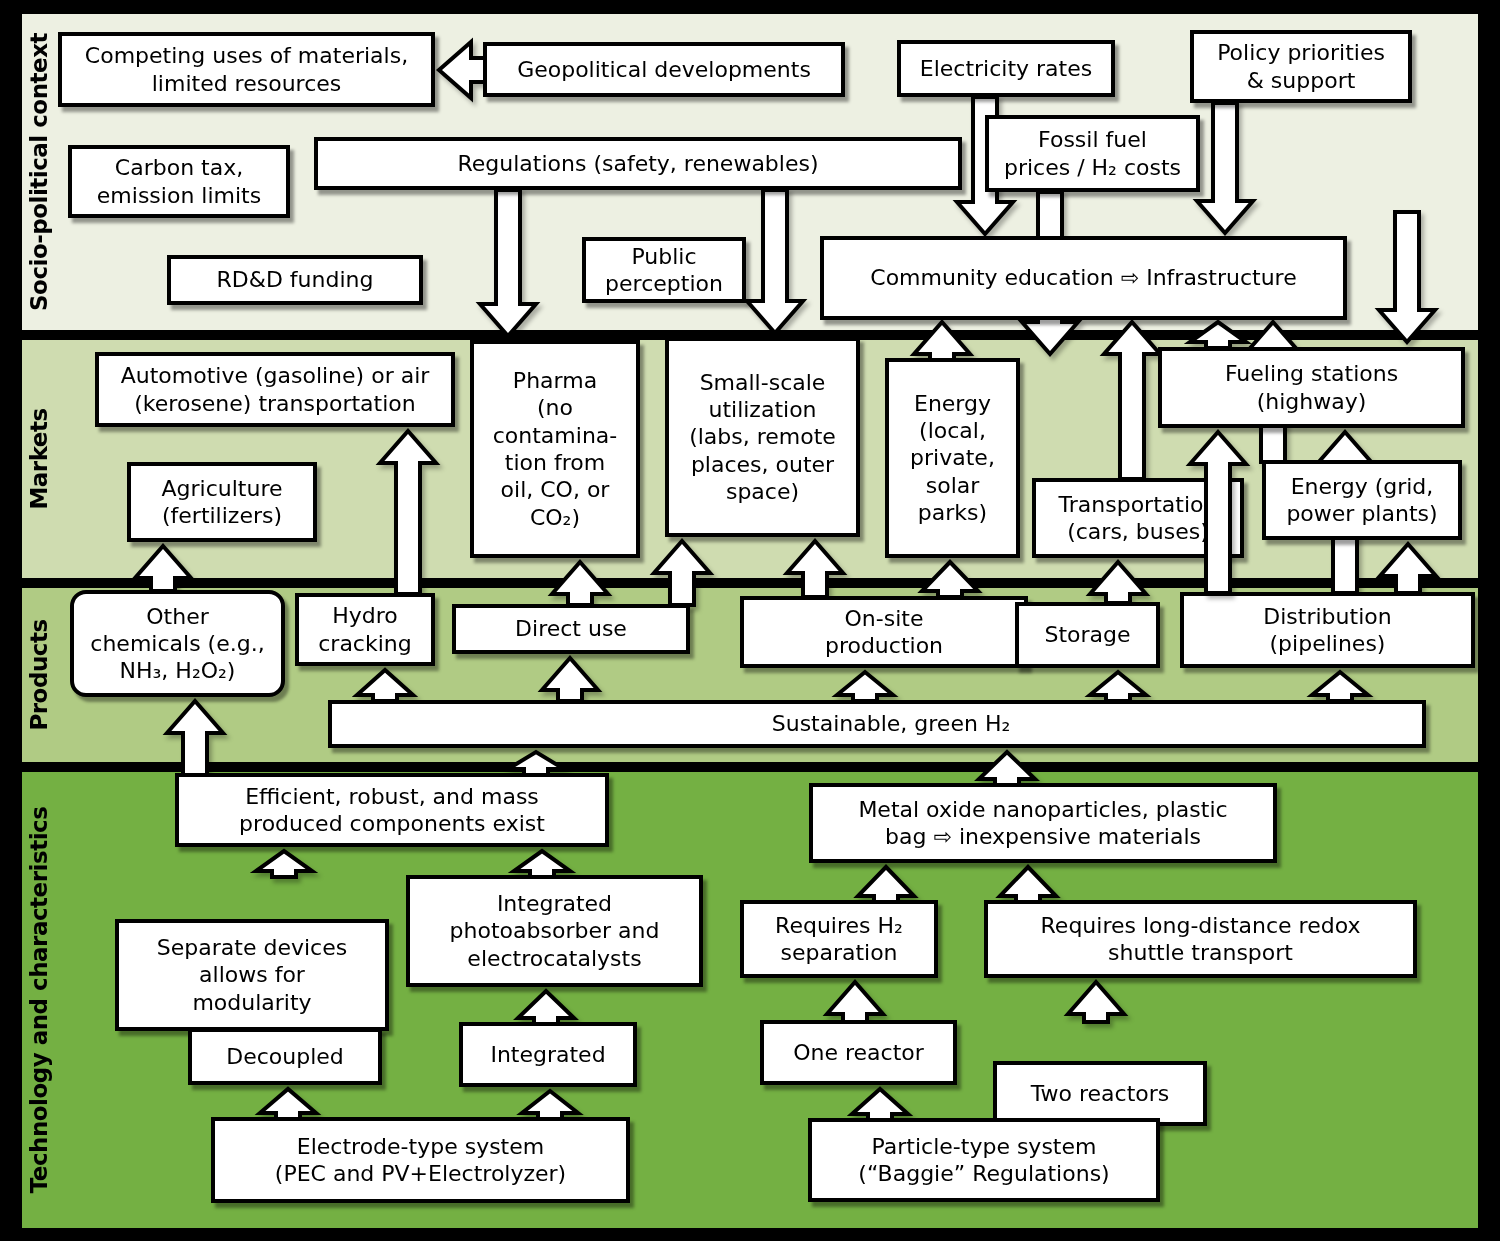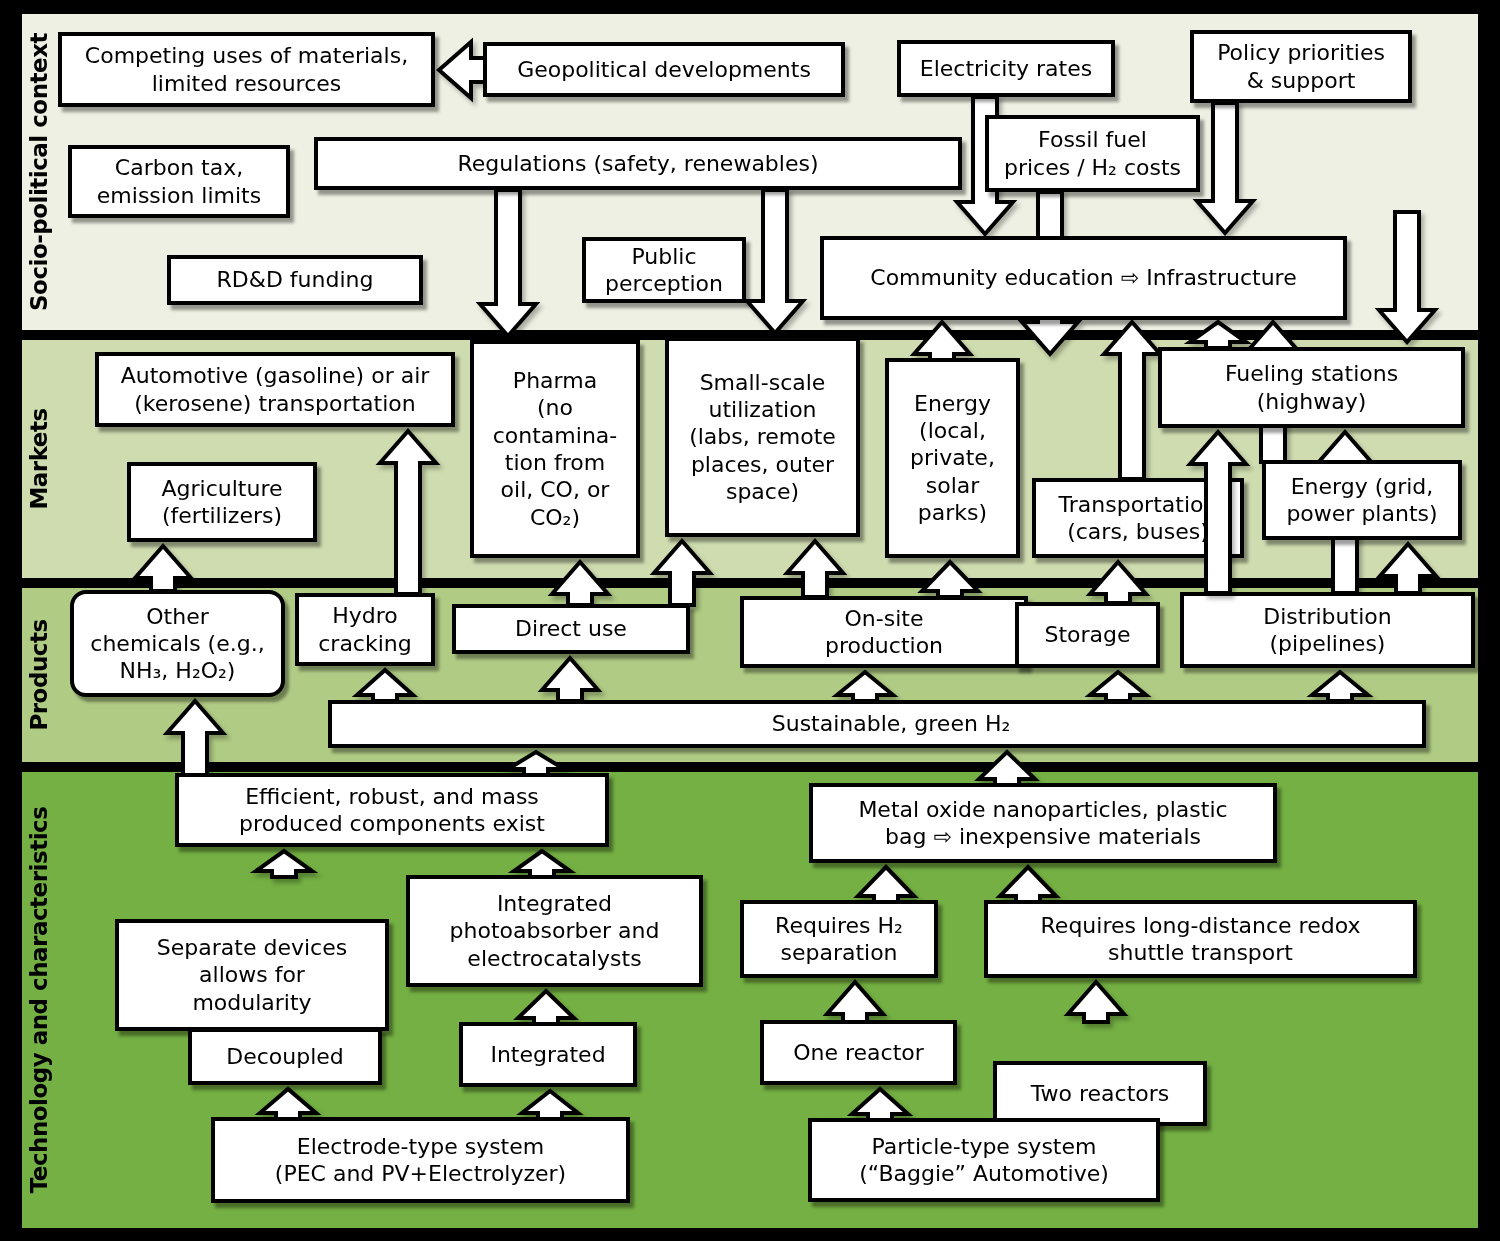--- a/index.html
+++ b/index.html
@@ -149,18 +149,18 @@
 separation</div>
   <div class="box" style="left:984px;top:900px;width:433px;height:78px;">Requires long-distance redox
 shuttle transport</div>
   <div class="box" style="left:188px;top:1028px;width:194px;height:57px;">Decoupled</div>
   <div class="box" style="left:459px;top:1022px;width:178px;height:65px;">Integrated</div>
   <div class="box" style="left:760px;top:1020px;width:197px;height:65px;">One reactor</div>
   <div class="box" style="left:993px;top:1020px;width:214px;height:65px;margin-top:41px;">Two reactors</div>
   <div class="box" style="left:211px;top:1117px;width:419px;height:86px;">Electrode-type system
 (PEC and PV+Electrolyzer)</div>
   <div class="box" style="left:808px;top:1118px;width:352px;height:84px;">Particle-type system
-(“Baggie” Automotive)</div>
+(“Baggie” Regulations)</div>
 
   <svg id="arrows-upper" class="arrows" width="1500" height="1241" style="pointer-events:none;">
       <polygon points="1206,593 1206,464 1190,464 1218,432 1246,464 1230,464 1230,593"></polygon>
     </svg>
 </div>
 
 </body></html>

